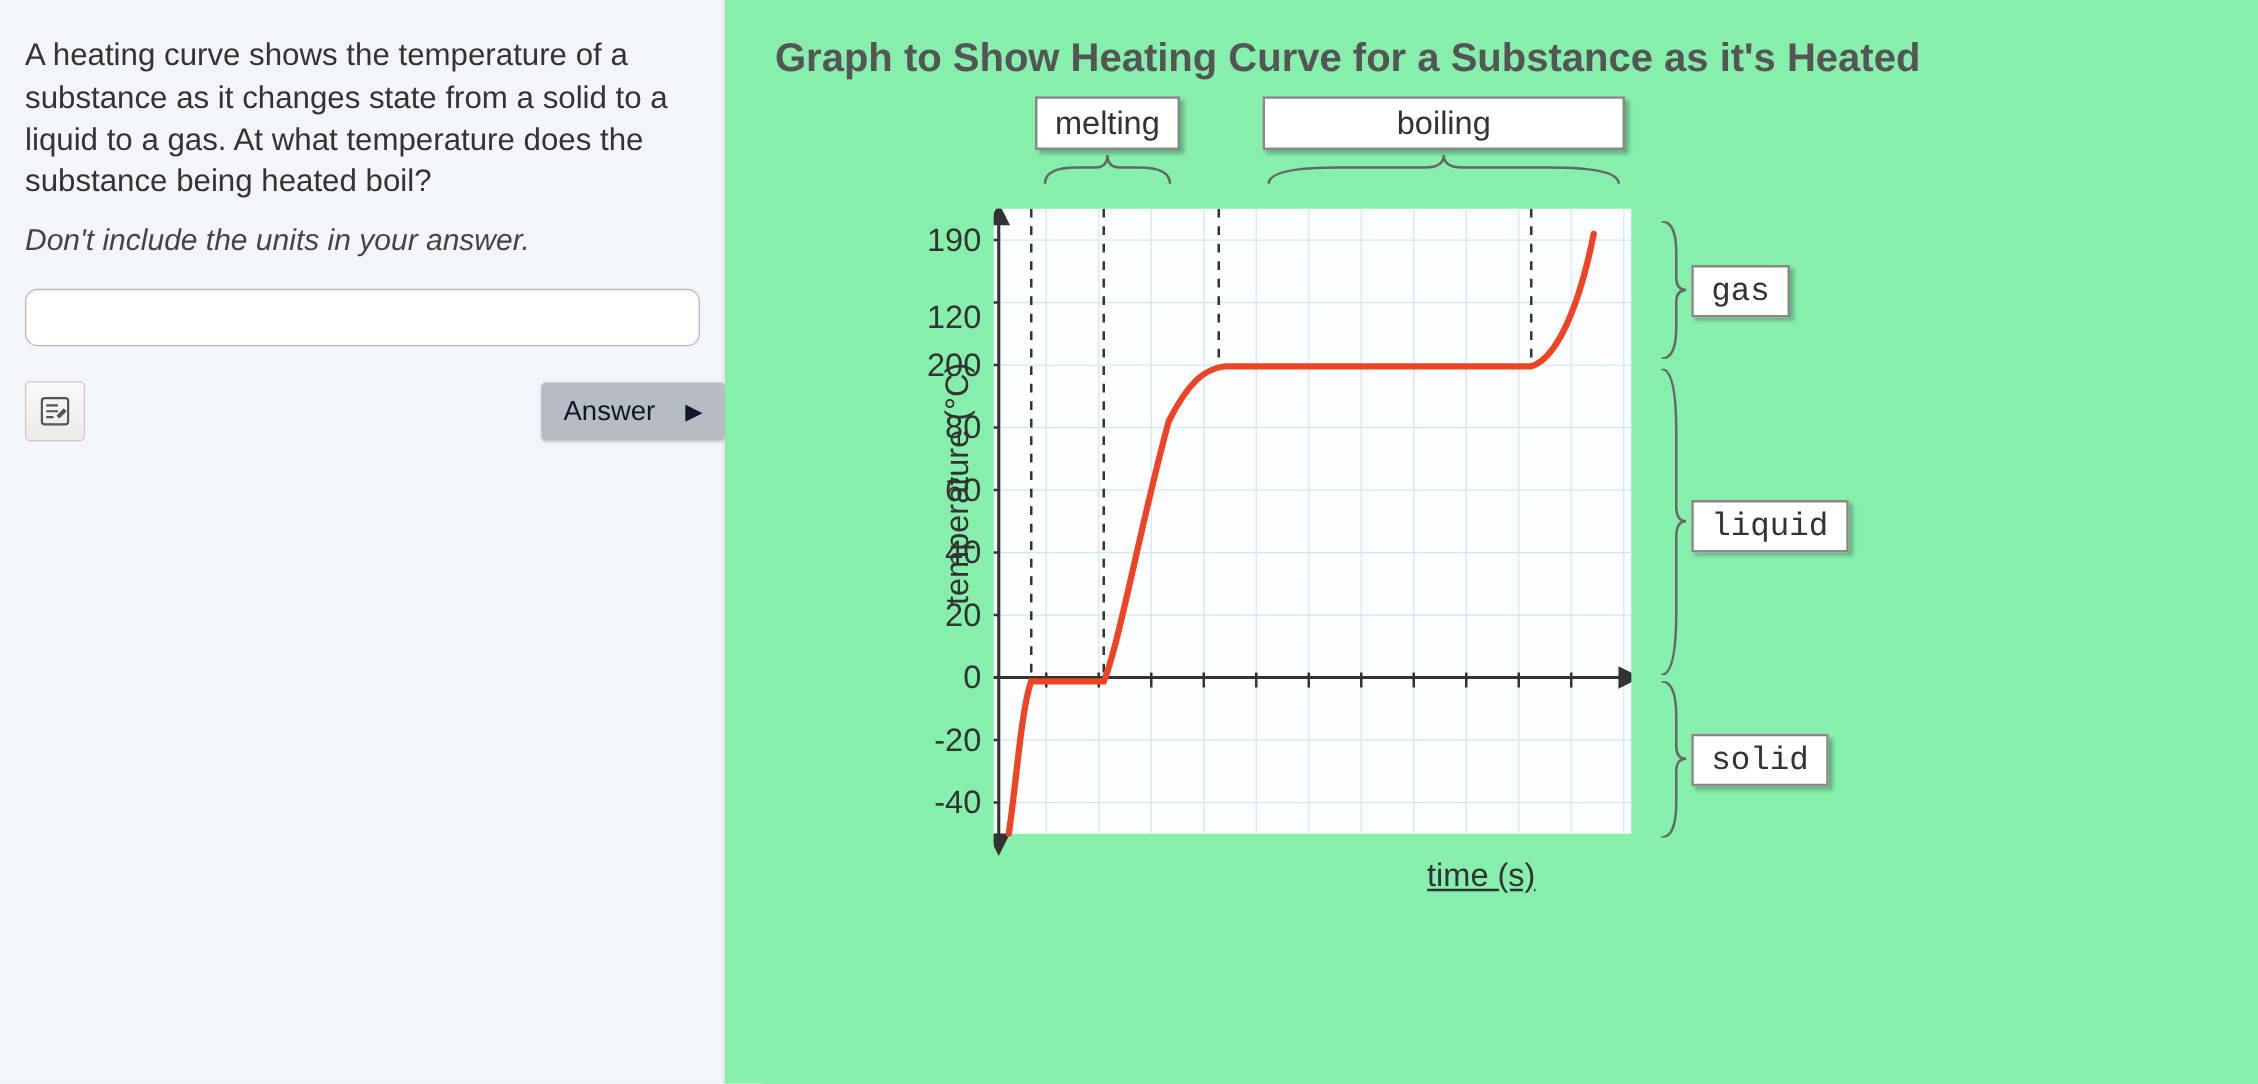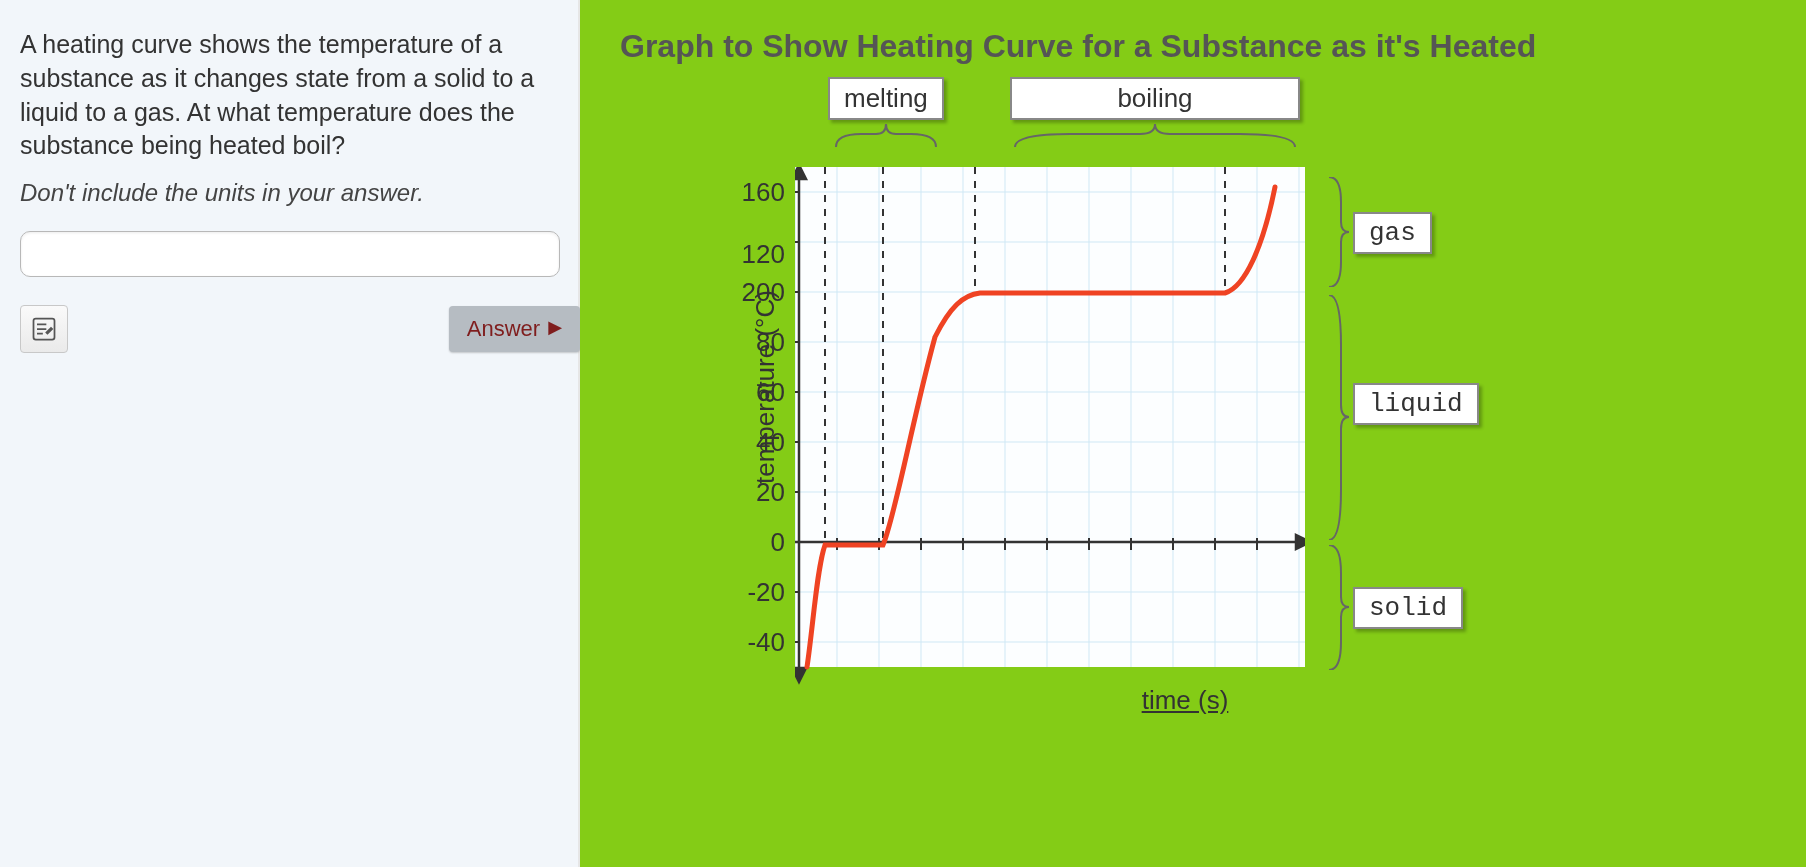--- a/index.html
+++ b/index.html
@@ -57,34 +57,34 @@
     height: 46px;
     border: 1px solid #c8c8c8;
     background: linear-gradient(#fafafa,#eaeaea);
     border-radius: 4px;
     display:flex;align-items:center;justify-content:center;
     cursor:pointer;
   }
   .scratch-btn svg { width:28px; height:28px; }
   .answer-btn {
     background: #b6bcc2;
-    color: #7f1d1d;
+    color: #0f172a;
     border: none;
     padding: 10px 18px;
     font-size: 22px;
     border-radius: 4px;
-    display:flex;gap:8px;
+    display:flex;align-items:center;gap:24px;
     cursor:pointer;
     box-shadow: 0 1px 2px rgba(0,0,0,0.2);
   }
   .answer-btn .arrow { font-size:18px; }
 
   .right-panel {
     flex: 1;
-    background: #84cc16;
+    background: #86efac;
     position: relative;
     padding: 28px 20px 20px 40px;
     box-sizing: border-box;
   }
   .chart-title {
     font-size: 32px;
     font-weight: 700;
     color: #555;
     margin-bottom: 10px;
   }
@@ -208,21 +208,21 @@
         <svg width="290" height="30" style="display:block;margin:2px auto 0;">
           <path d="M5 25 Q5 12 60 12 L130 12 Q145 12 145 2 Q145 12 160 12 L230 12 Q285 12 285 25" fill="none" stroke="#666" stroke-width="2"></path>
         </svg>
       </div>
     </div>
 
     <div class="plot-row">
       <div class="yaxis-label">temperature (°C)</div>
 
       <div class="yticks">
-        <span class="ytick" style="top:25px">160</span>
+        <span class="ytick" style="top:25px">190</span>
         <span class="ytick" style="top:87px">120</span>
         <span class="ytick" style="top:125px">200</span>
         <span class="ytick" style="top:175px">80</span>
         <span class="ytick" style="top:225px">60</span>
         <span class="ytick" style="top:275px">40</span>
         <span class="ytick" style="top:325px">20</span>
         <span class="ytick" style="top:375px">0</span>
         <span class="ytick" style="top:425px">-20</span>
         <span class="ytick" style="top:475px">-40</span>
       </div>
@@ -313,21 +313,21 @@
       <div class="right-annos">
 
         <svg width="24" height="110" style="position:absolute;left:0;top:10px">
             <path d="M4 0 Q16 0 16 25 L16 45 Q16 55 24 55 Q16 55 16 65 L16 85 Q16 110 4 110" fill="none" stroke="#666" stroke-width="2"></path>
           </svg>
         <div class="state-box" style="top:45px">gas</div>
 
         <svg width="24" height="245" style="position:absolute;left:0;top:128px">
             <path d="M4 0 Q16 0 16 50 L16 110 Q16 122 24 122 Q16 122 16 134 L16 195 Q16 245 4 245" fill="none" stroke="#666" stroke-width="2"></path>
           </svg>
-        <div class="state-box" style="top:216px">liquid</div>
+        <div class="state-box" style="top:233px">liquid</div>
 
         <svg width="24" height="125" style="position:absolute;left:0;top:378px">
             <path d="M4 0 Q16 0 16 28 L16 52 Q16 62 24 62 Q16 62 16 72 L16 97 Q16 125 4 125" fill="none" stroke="#666" stroke-width="2"></path>
           </svg>
         <div class="state-box" style="top:420px">solid</div>
       </div>
     </div>
 
     <div class="xaxis-label">time (s)</div>
   </div>

